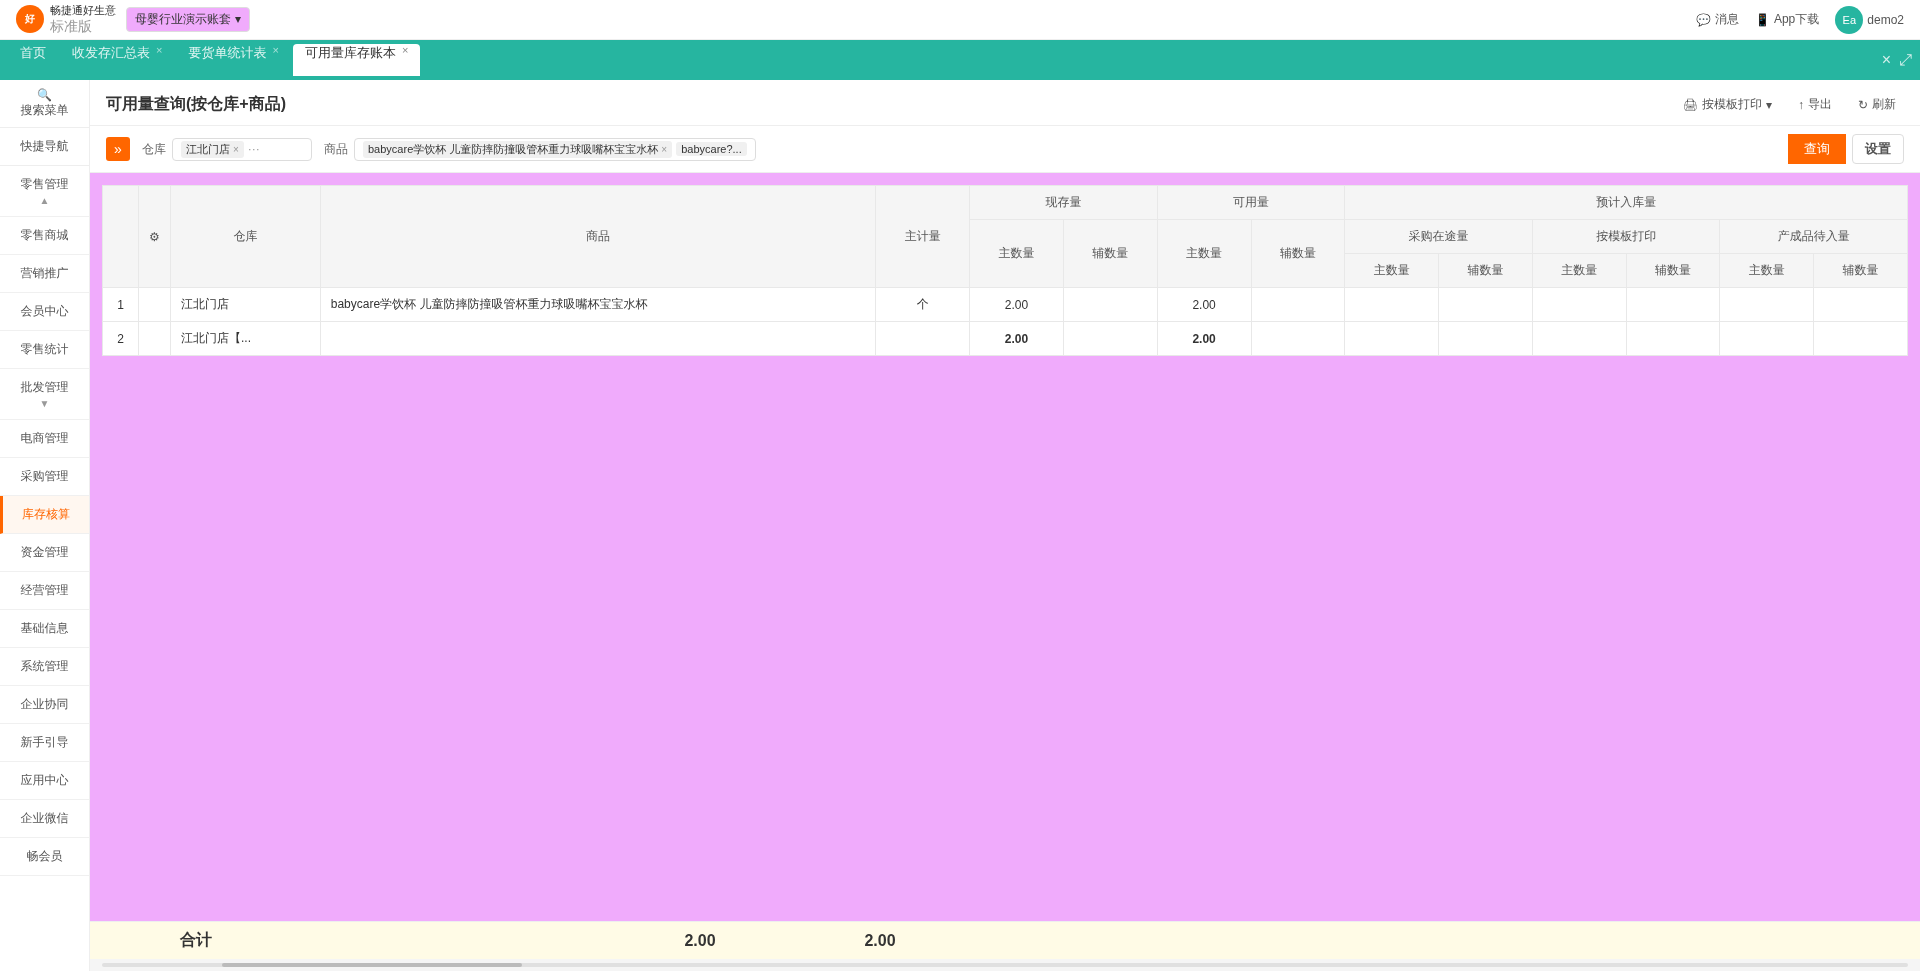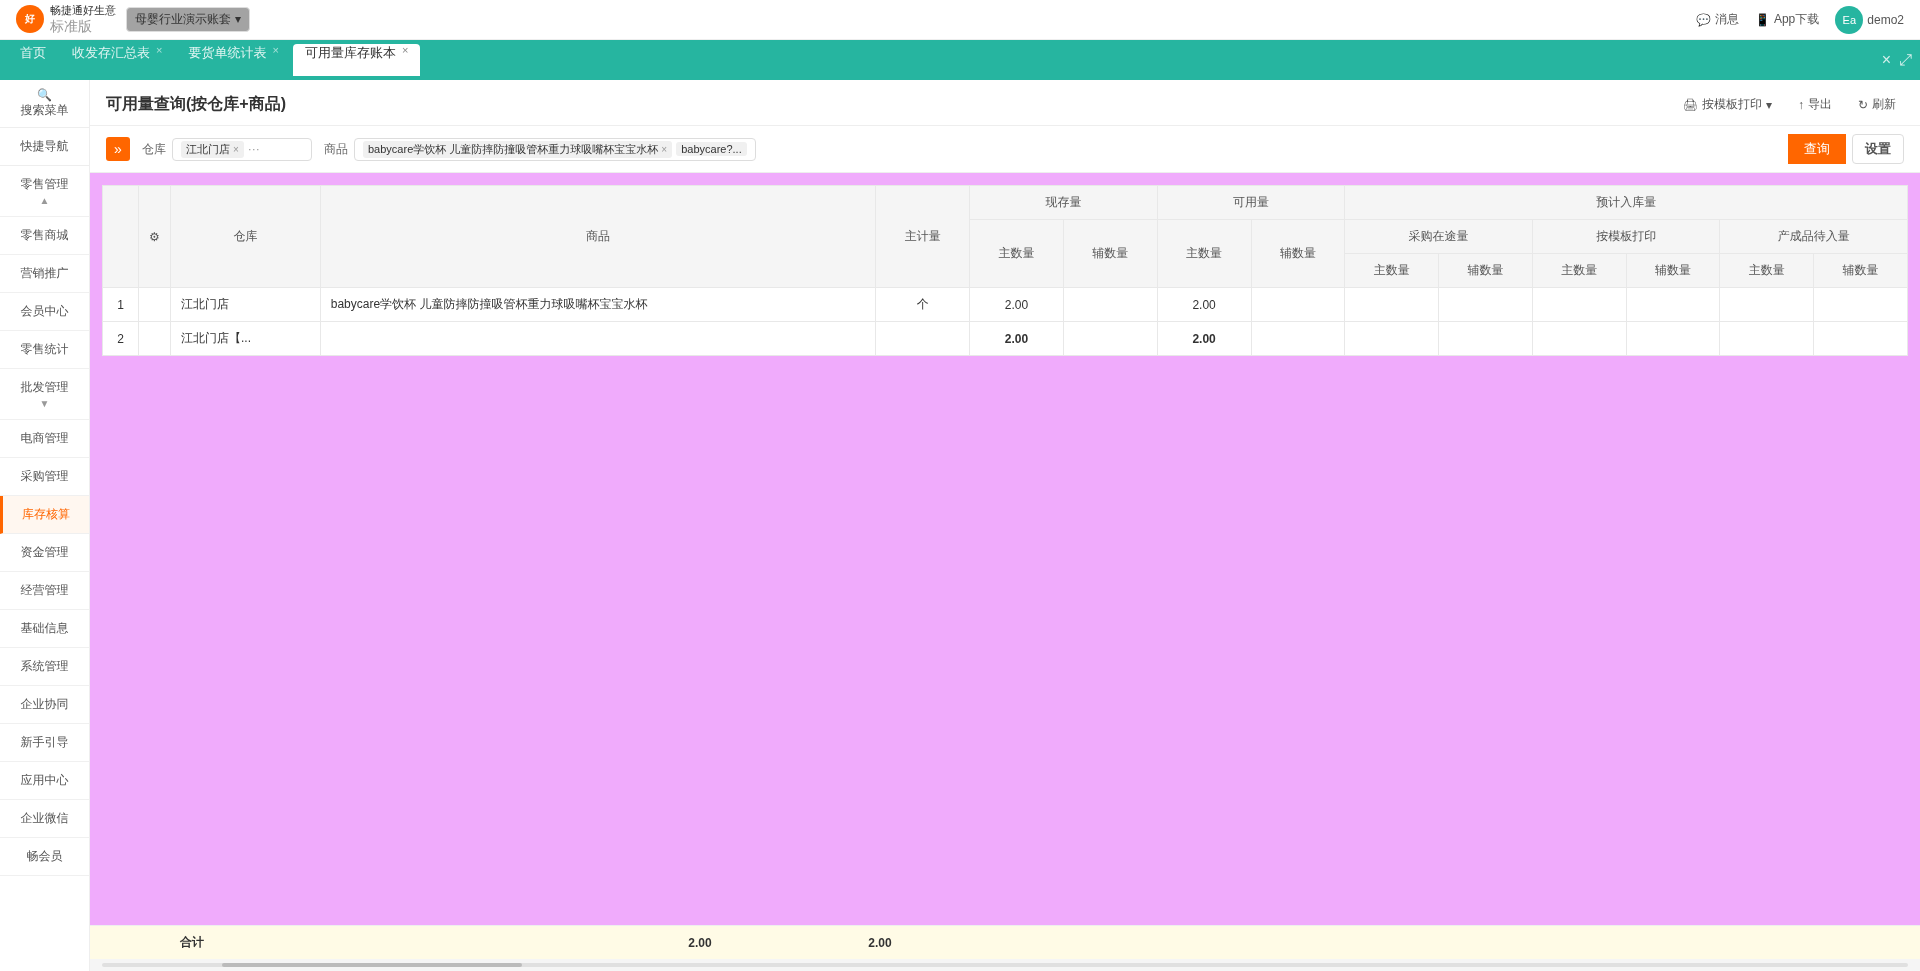--- a/index.html
+++ b/index.html
@@ -14,21 +14,21 @@
       justify-content: space-between;
       padding: 0 16px;
       border-bottom: 1px solid #eee;
       flex-shrink: 0;
     }
     .top-bar-left { display: flex; align-items: center; gap: 10px; }
     .logo-area { display: flex; align-items: center; gap: 6px; }
     .logo-icon { width: 28px; height: 28px; background: #f60; border-radius: 50%; display: flex; align-items: center; justify-content: center; color: #fff; font-size: 10px; font-weight: bold; }
     .brand-text { font-size: 11px; color: #333; line-height: 1.3; }
     .brand-sub { font-size: 14px; color: #999; }
-    .industry-selector { display: flex; align-items: center; gap: 4px; background: #a3a3a3; border: 1px solid #ddd; border-radius: 4px; padding: 3px 8px; cursor: pointer; font-size: 12px; color: #333; }
+    .industry-selector { display: flex; align-items: center; gap: 4px; background: #f0abfc; border: 1px solid #ddd; border-radius: 4px; padding: 3px 8px; cursor: pointer; font-size: 12px; color: #333; }
     .top-bar-right { display: flex; align-items: center; gap: 16px; }
     .top-right-item { display: flex; align-items: center; gap: 4px; cursor: pointer; font-size: 12px; color: #555; }
     .avatar { width: 28px; height: 28px; border-radius: 50%; background: #26b5a0; display: flex; align-items: center; justify-content: center; color: #fff; font-size: 11px; }
 
     
     .tab-bar {
       background: #26b5a0;
       height: 40px;
       display: flex;
       align-items: center;
@@ -208,21 +208,21 @@
     .data-table td.left { text-align: left; }
     .data-table .gear-cell { color: #aaa; }
 
     
     .table-footer {
       background: #fffbe6;
       border-top: 1px solid #eee;
       padding: 8px 12px;
       display: flex;
       align-items: center;
-      font-size: 12px;
+      font-size: 16px;
       font-weight: 600;
       color: #333;
       flex-shrink: 0;
     }
 
     
     .table-footer-scroll {
       background: #f5f5f5;
       height: 12px;
       display: flex;

